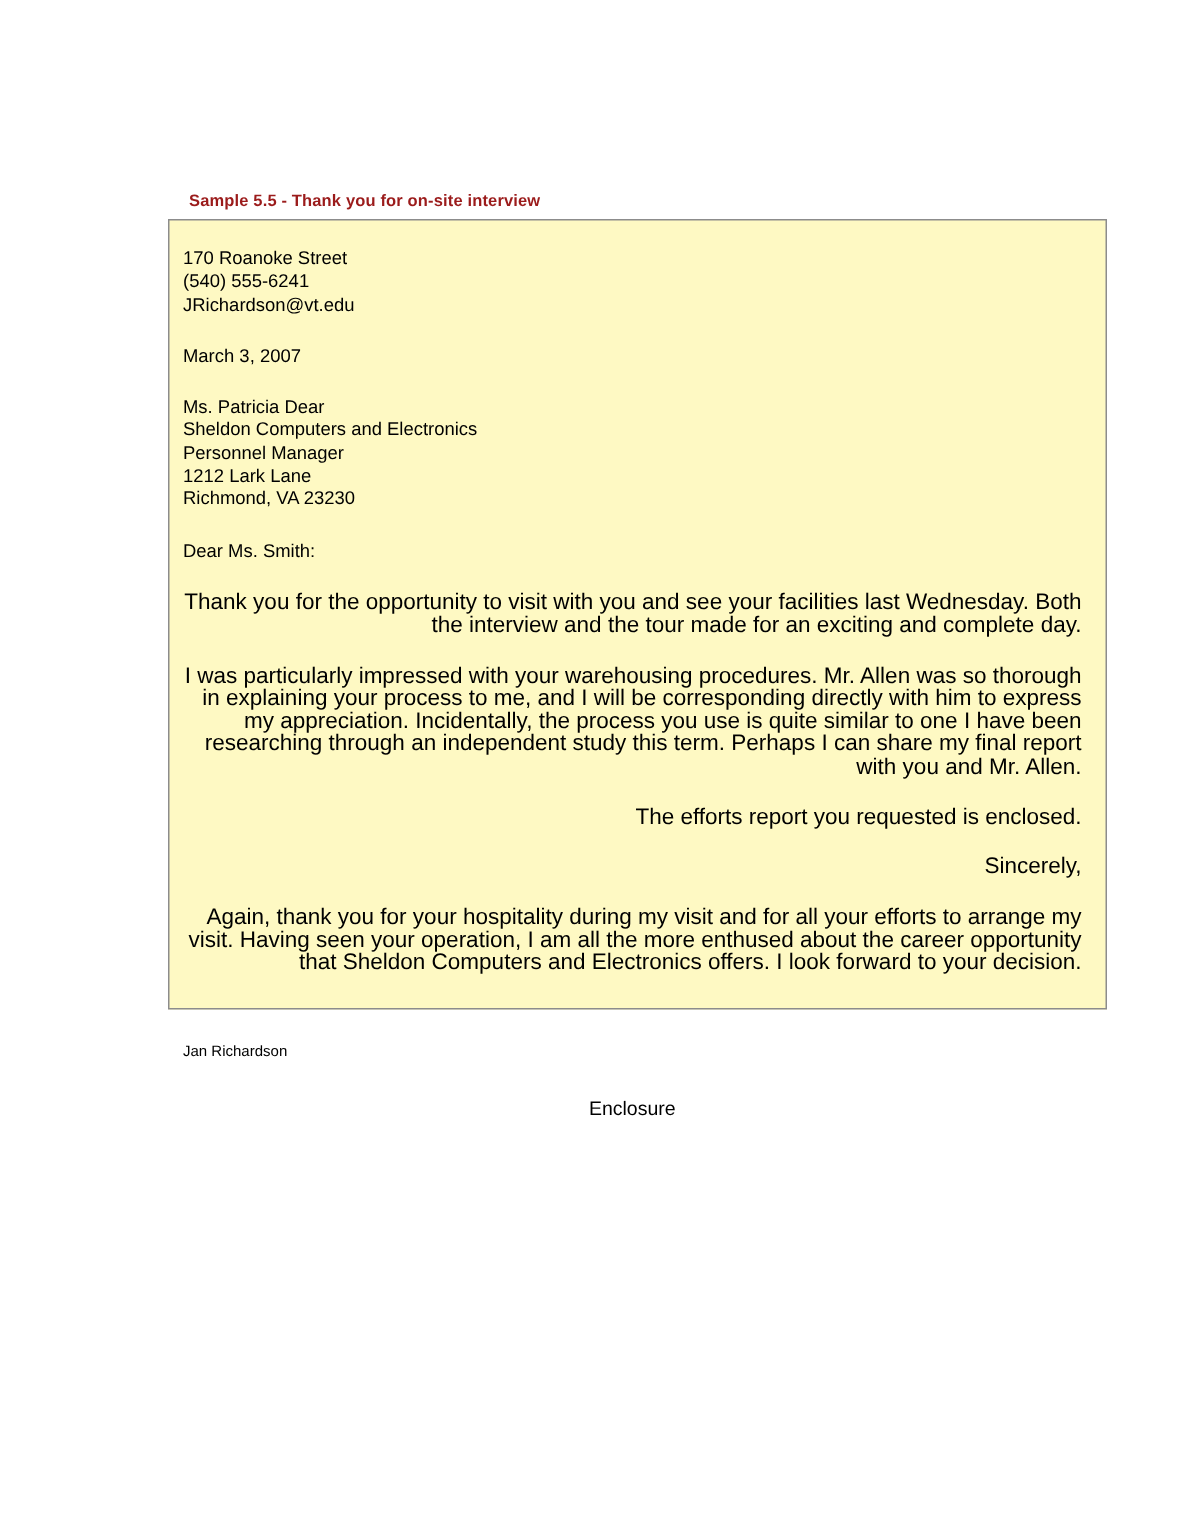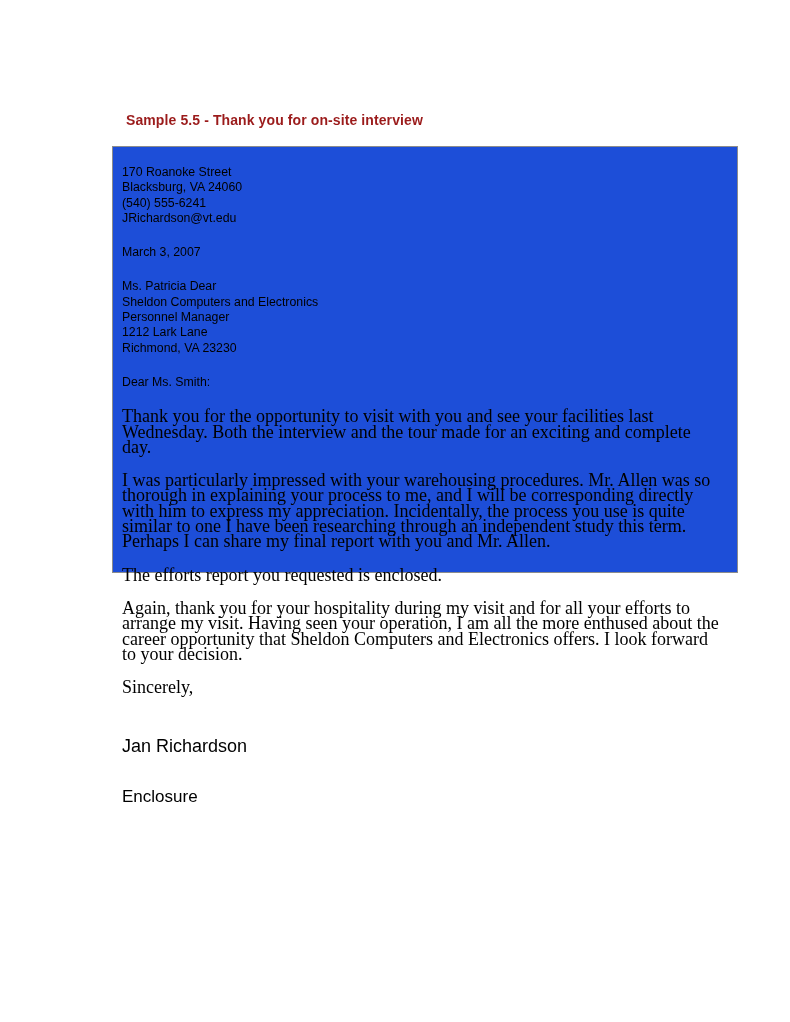--- a/index.html
+++ b/index.html
@@ -19,87 +19,86 @@
     position: absolute;
     top: 0;
     left: 0;
     width: 790px;
     height: 1022px;
     background: #ffffff;
   }
   .sample-heading {
     position: absolute;
     left: 126px;
-    top: 112px;
-    font-size: 14px;
+    top: 128px;
+    font-size: 11px;
     font-weight: bold;
     color: #9b1b1b;
     letter-spacing: 0.1px;
     white-space: nowrap;
   }
   .letter-box {
     position: absolute;
     left: 112px;
     top: 146px;
     width: 626px;
-    height: 427px;
+    height: 527px;
     border: 1px solid #8c8c8c;
     box-sizing: border-box;
-    background: #1d4ed8;
+    background: #fef9c3;
   }
   .letter-inner {
     position: absolute;
     left: 9px;
     top: 18px;
     right: 16px;
   }
   .block {
     margin-bottom: 19px;
   }
   .line {
     font-size: 12.3px;
     line-height: 15.3px;
     white-space: pre-wrap;
   }
   .para {
-    font-size: 18px;
+    font-size: 15px;
     line-height: 15.3px;
     margin-bottom: 18px;
-    text-align: left;
-    font-family: Liberation Serif, serif;
+    text-align: right;
   }
   .para:last-child {
     margin-bottom: 0;
   }
   .gap-sign {
     height: 26px;
   }
   .sig-name {
-    font-size: 18px;
+    font-size: 10px;
     line-height: 15.3px;
-    margin-bottom: 34px;
+    margin-bottom: 22px;
   }
   .enclosure {
-    font-size: 17px;
+    font-size: 13px;
     line-height: 15.3px;
+    text-align: center;
   }
 </style>
 </head>
 <body>
 
 <div class="page">
 
   <div class="sample-heading">Sample 5.5 - Thank you for on-site interview</div>
 
   <div class="letter-box">
     <div class="letter-inner">
 
       <div class="block">
         <div class="line">170 Roanoke Street</div>
-        <div class="line">Blacksburg, VA 24060</div>
         <div class="line">(540) 555-6241</div>
         <div class="line">JRichardson@vt.edu</div>
       </div>
 
       <div class="block">
         <div class="line">March 3, 2007</div>
       </div>
 
       <div class="block">
         <div class="line">Ms. Patricia Dear</div>
@@ -109,23 +108,23 @@
         <div class="line">Richmond, VA 23230</div>
       </div>
 
       <div class="block">
         <div class="line">Dear Ms. Smith:</div>
       </div>
 
       <div class="para">Thank you for the opportunity to visit with you and see your facilities last Wednesday. Both the interview and the tour made for an exciting and complete day.</div>
       <div class="para">I was particularly impressed with your warehousing procedures.  Mr. Allen was so thorough in explaining your process to me, and I will be corresponding directly with him to express my appreciation. Incidentally, the process you use is quite similar to one I have been researching through an independent study this term. Perhaps I can share my final report with you and Mr. Allen.</div>
       <div class="para">The efforts report you requested is enclosed.</div>
+      <div class="para">Sincerely,</div>
+
       <div class="para">Again, thank you for your hospitality during my visit and for all your efforts to arrange my visit. Having seen your operation, I am all the more enthused about the career opportunity that Sheldon Computers and Electronics offers. I look forward to your decision.</div>
-
-      <div class="para">Sincerely,</div>
 
       <div class="gap-sign"></div>
 
       <div class="sig-name">Jan Richardson</div>
 
       <div class="enclosure">Enclosure</div>
 
     </div>
   </div>
 

